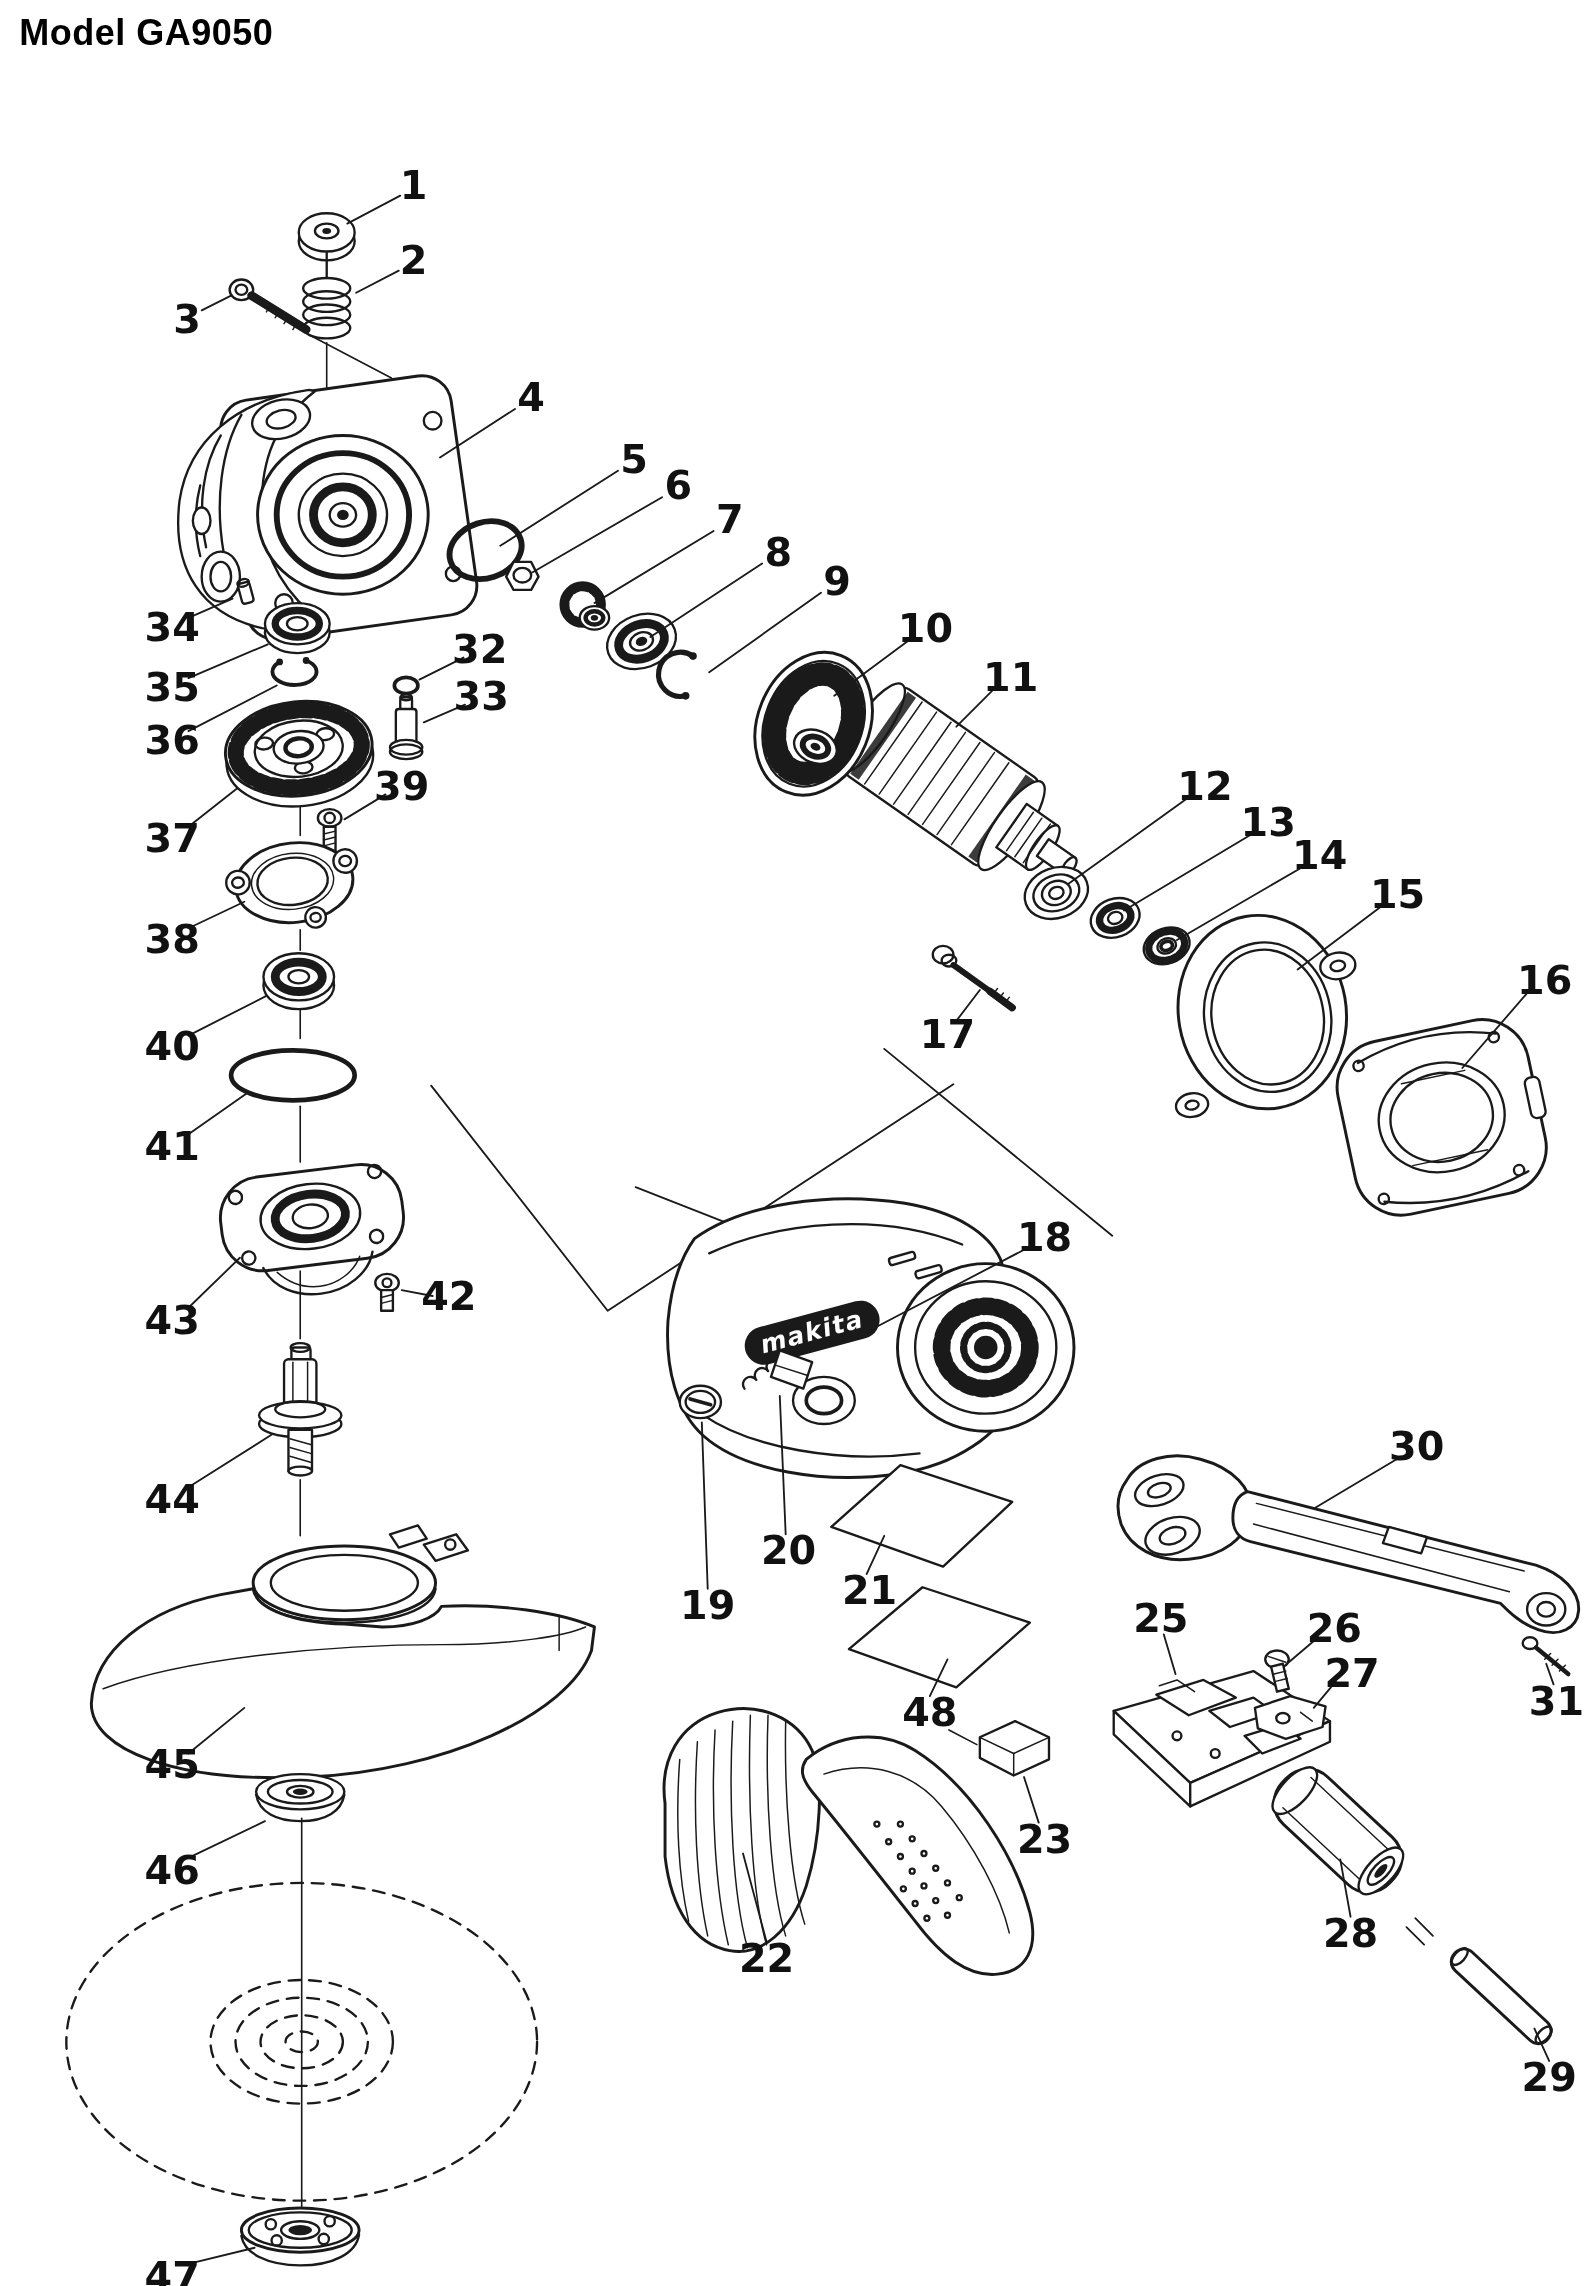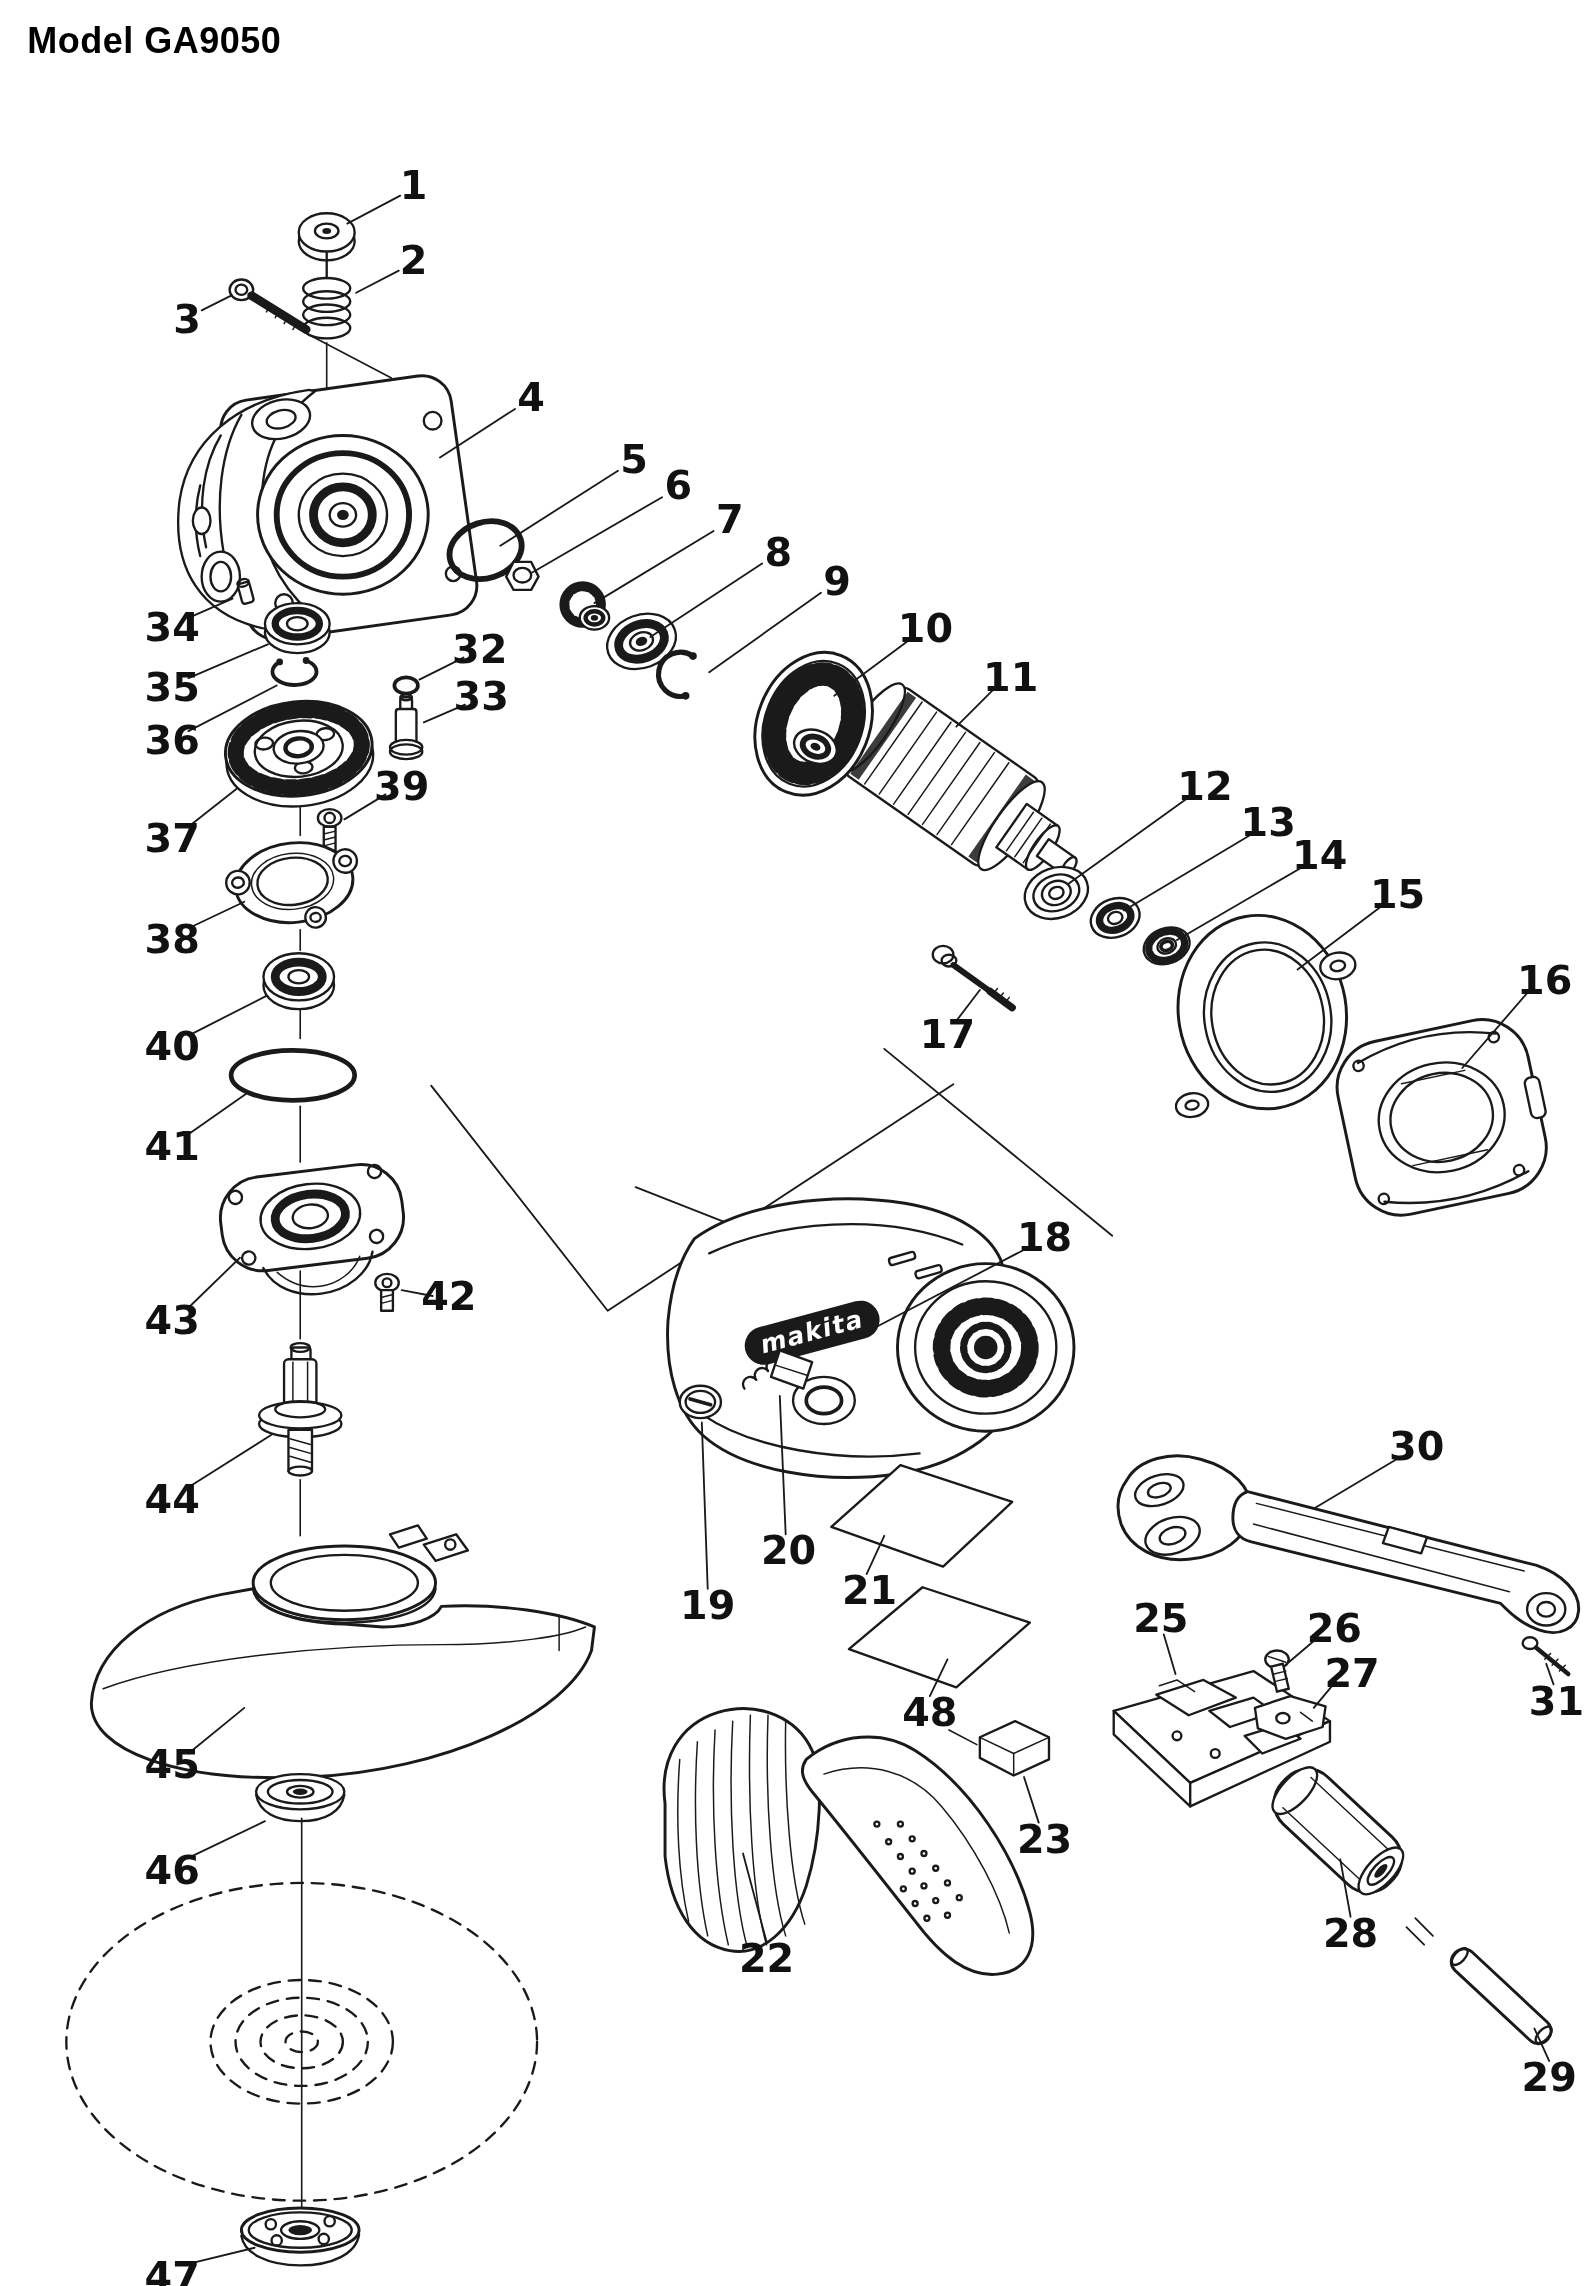--- a/index.html
+++ b/index.html
@@ -1,18 +1,18 @@
 <!DOCTYPE html>
 <html style="font-size:15px"><head>
 <meta charset="utf-8">
 <style>
   html,body{margin:0;padding:0;background:#fff;}
   .page{position:relative;width:1589px;height:2286px;background:#ffffff;overflow:hidden;
         font-family:"Liberation Sans",sans-serif;}
-  .title{position:absolute;left:11.2px;top:3.7px;margin:16px;font:700 36px "Liberation Sans",sans-serif;
+  .title{position:absolute;left:11.2px;top:3.7px;margin:8px;font:700 36px "Liberation Sans",sans-serif;
          color:#000;letter-spacing:0.5px;}
   .diagram-svg{position:absolute;left:0;top:0;}
   .diagram-svg *{stroke:#1a1a1a;fill:none;stroke-width:1.6;stroke-linecap:round;stroke-linejoin:round;}
   .diagram-svg .w{fill:#fff;}
   .diagram-svg .d{fill:#1a1a1a;stroke:none;}
   .diagram-svg .leader{stroke-width:1.25;}
   .diagram-svg .axis{stroke-width:1.1;}
   .diagram-svg text{stroke:none;}
   .diagram-svg .callout{fill:#111;stroke:none;font:600 27px "DejaVu Sans",sans-serif;
         text-anchor:middle;dominant-baseline:central;}

